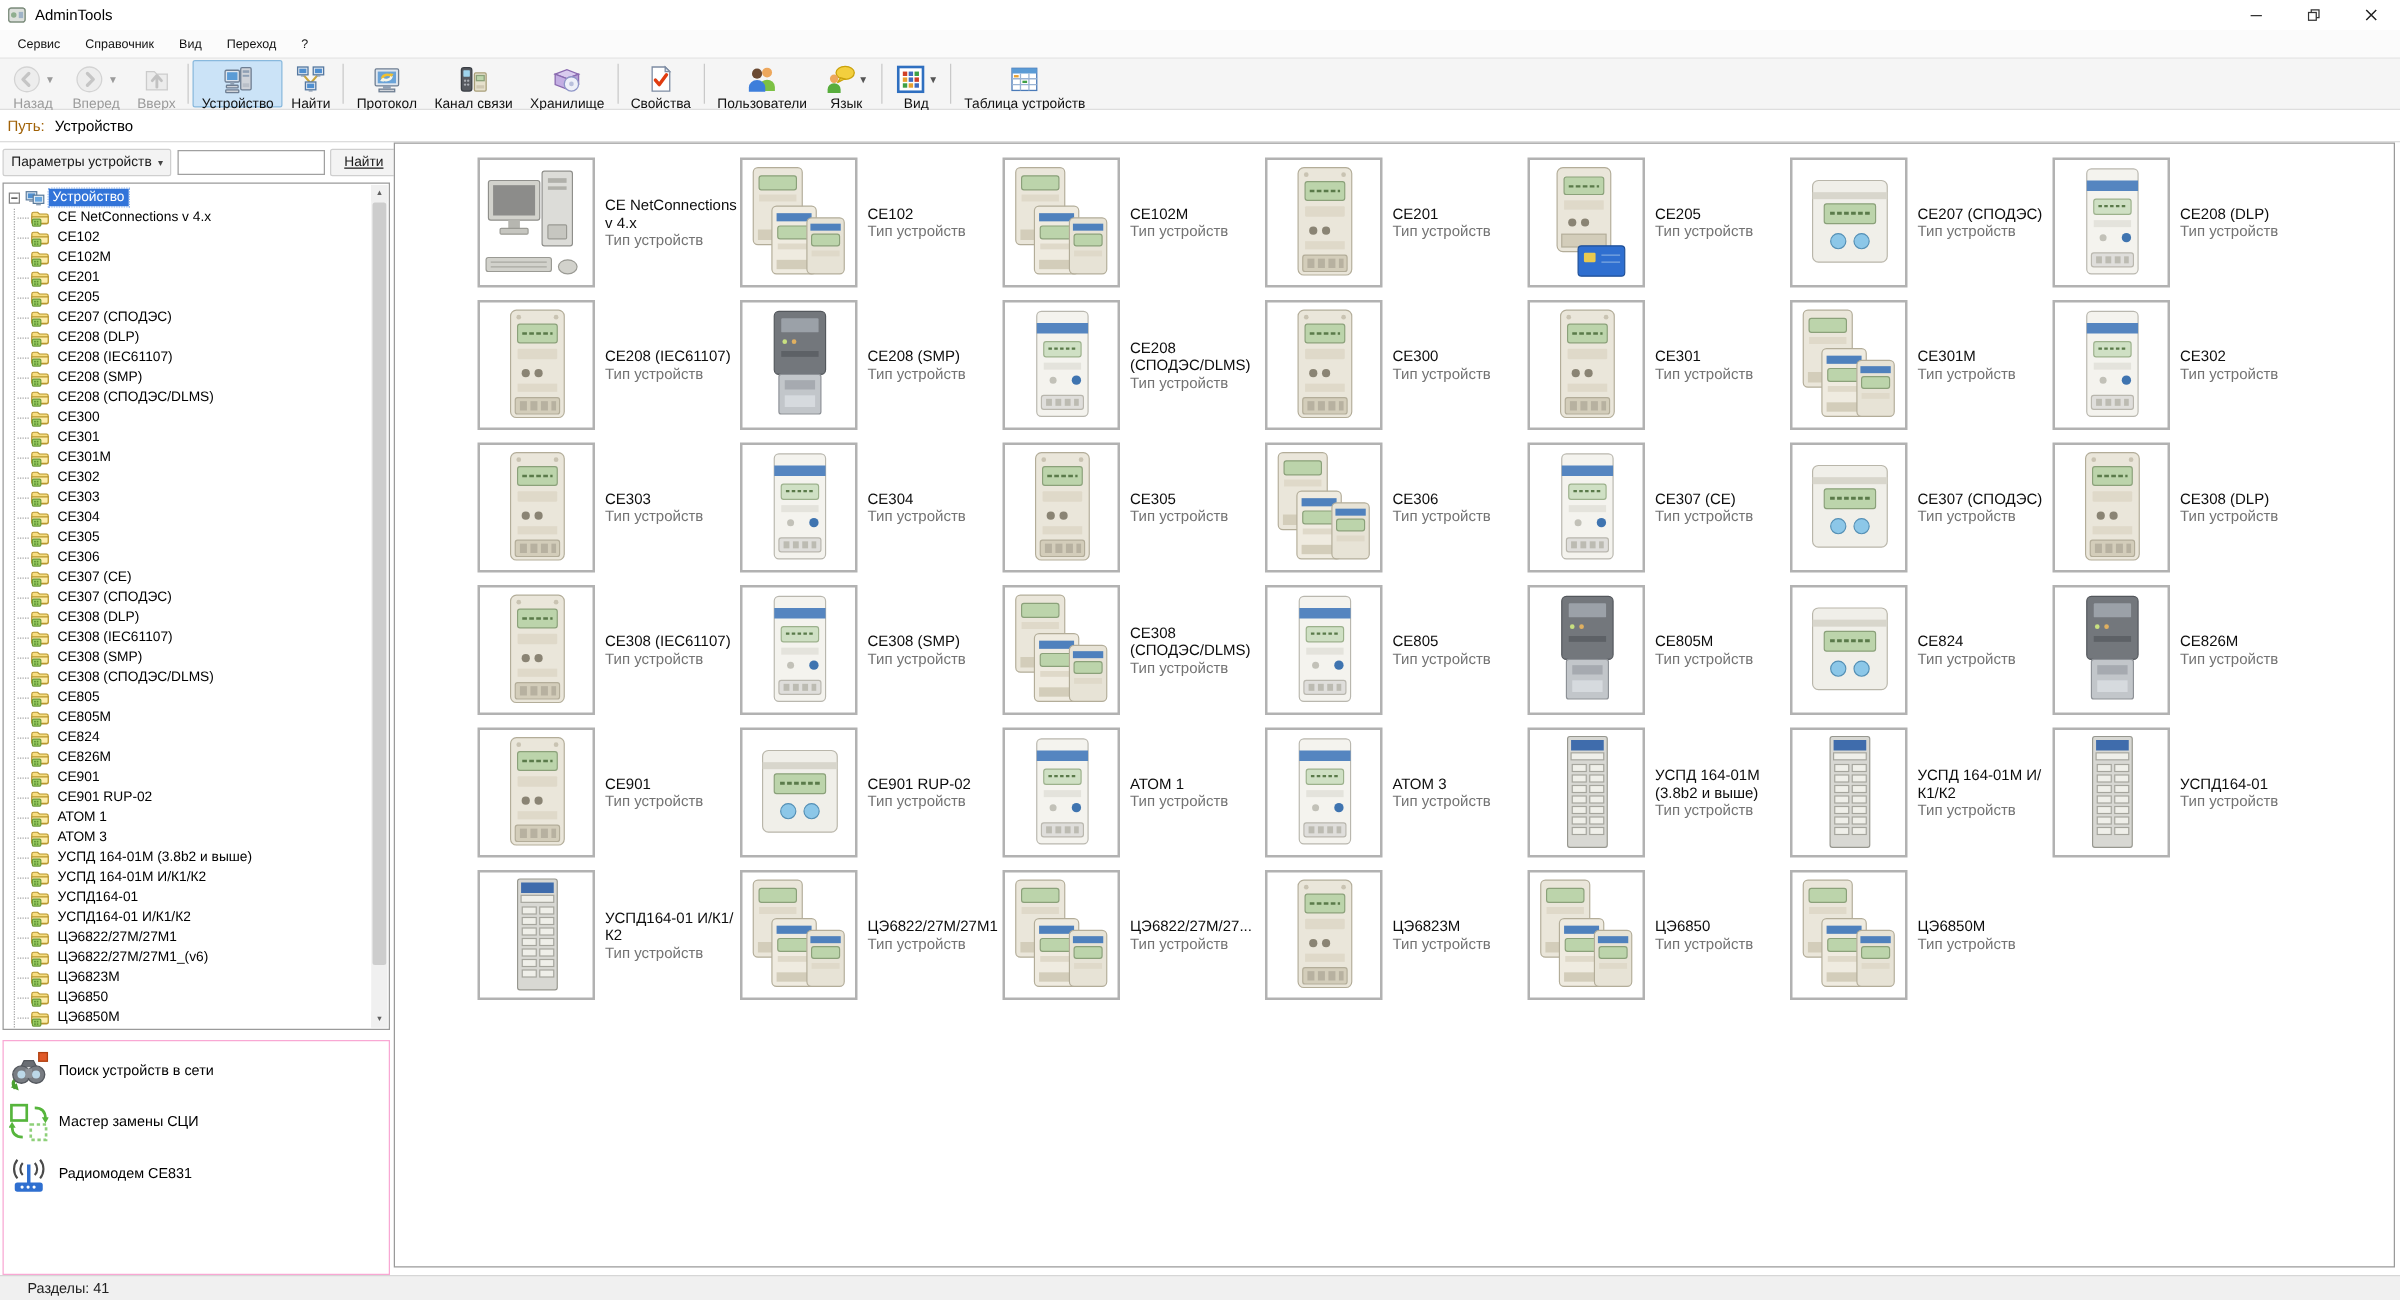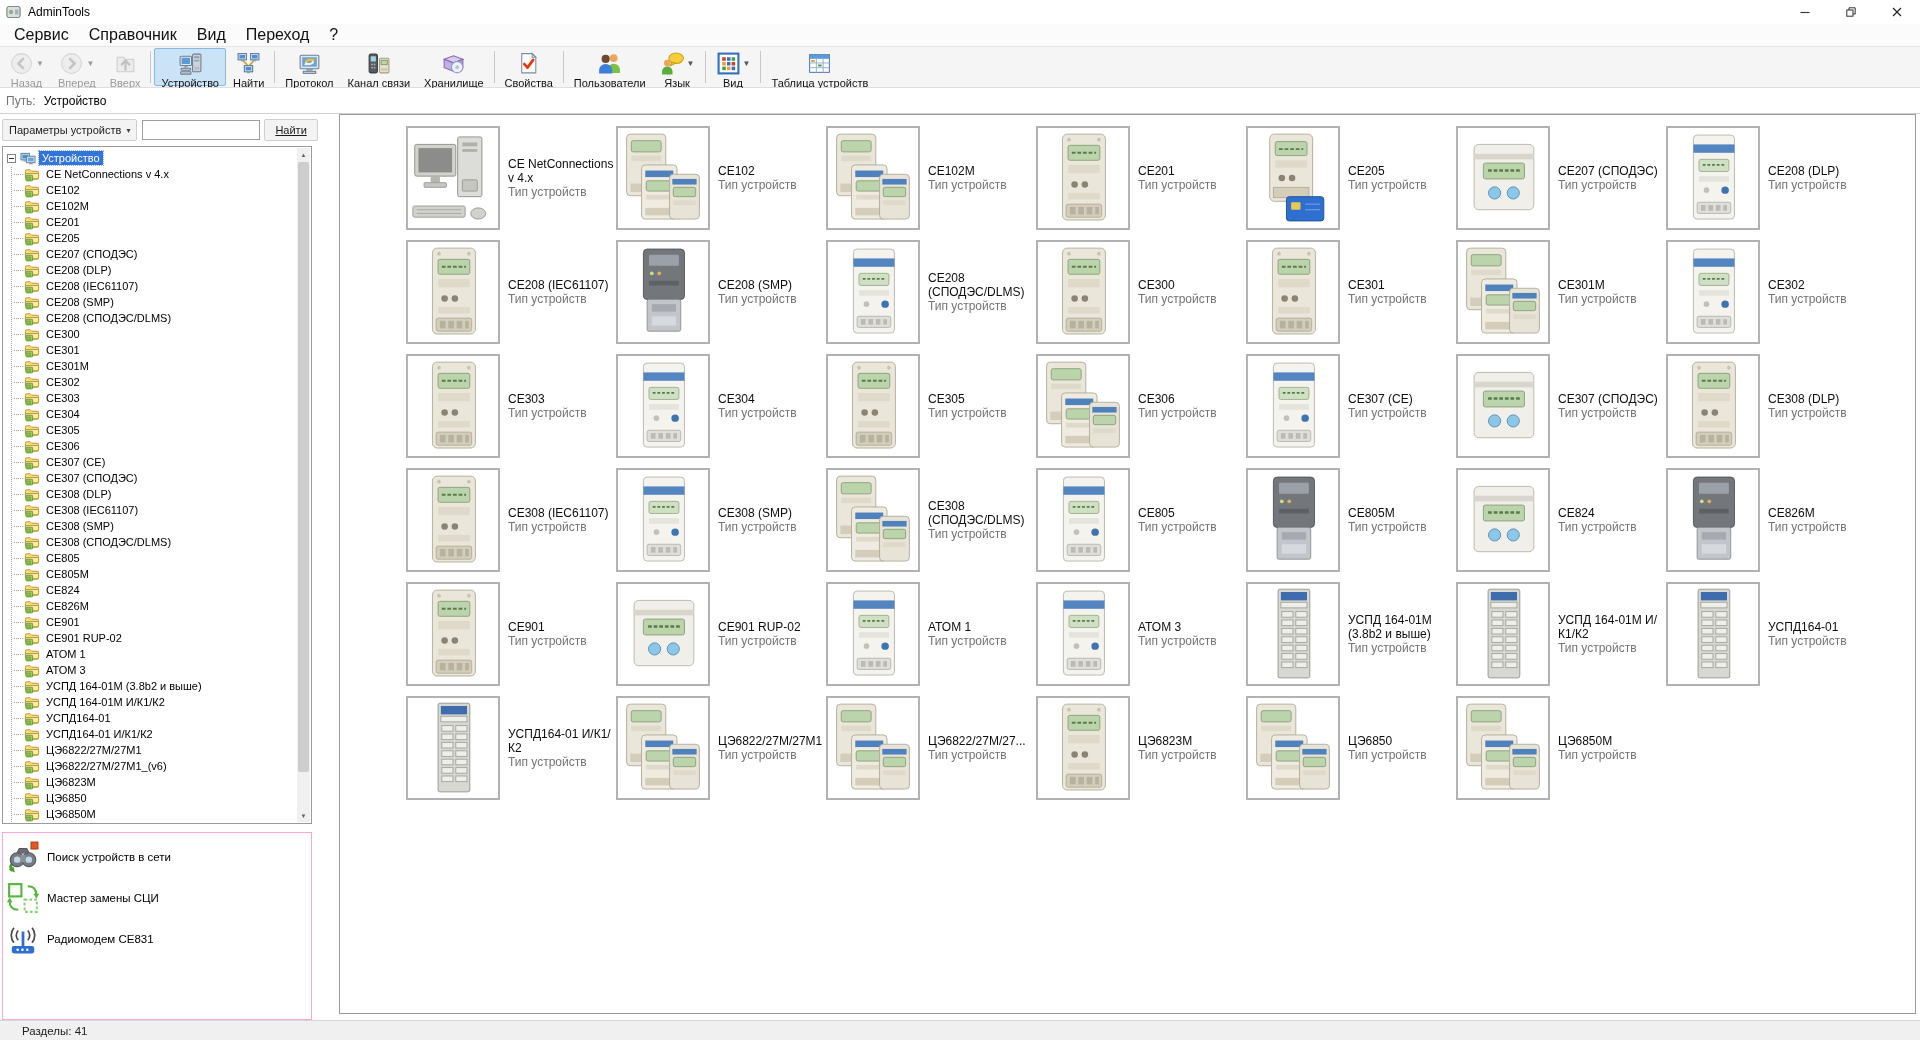--- a/index.html
+++ b/index.html
@@ -10,45 +10,45 @@
   
   .titlebar { height:24px; display:flex; align-items:center; background:#ffffff; flex:0 0 auto; }
   .titlebar .appico { width:16px; height:16px; margin:0 6px 0 6px; }
   .titlebar .ttl { font-size:12px; color:#000; }
   .wbtns { margin-left:auto; display:flex; height:24px; }
   .wbtn { width:46px; height:24px; display:flex; align-items:center; justify-content:center; }
   .wbtn svg { width:10px; height:10px; }
 
   
   .menubar { height:22px; display:flex; align-items:center; background:#fbfbfb; padding-left:4px; flex:0 0 auto; }
-  .menu-item { font-size:16px; padding:3px 10px; color:#111; }
+  .menu-item { font-size:10px; padding:3px 10px; color:#111; }
 
   
   .toolbar { height:42px; background:#f5f5f5; border-top:1px solid #e6e6e6; border-bottom:1px solid #dedede;
     display:flex; align-items:stretch; padding:1px 2px; flex:0 0 auto; }
   .tb-btn { display:flex; flex-direction:column; align-items:center; justify-content:flex-start;
     padding:2px 6px 1px 6px; border:1px solid transparent; border-radius:2px; }
   .tb-btn .tb-row { display:flex; align-items:center; height:25px; }
   .tb-btn svg.tbi { width:25px; height:25px; }
   .tb-caret { font-size:8px; color:#555; margin-left:2px; line-height:8px; }
   .tb-label { font-size:11px; color:#111; margin-top:1px; white-space:nowrap; }
   .tb-btn.active { background:#cbe3f7; border-color:#89b9dd; }
   .tb-btn.disabled svg.tbi { filter:grayscale(1); opacity:.55; }
   .tb-btn.disabled .tb-label { color:#9b9b9b; }
   .tb-btn.disabled .tb-caret { color:#9b9b9b; }
   .tb-sep { width:1px; background:#c9c9c9; margin:3px 3px; }
 
   
   .pathbar { height:26px; background:#fff; border-bottom:1px solid #d2d2d2; display:flex; align-items:center;
     padding-left:6px; flex:0 0 auto; }
-  .path-label { font-size:12px; color:#737373; margin-right:8px; }
+  .path-label { font-size:12px; color:#a16207; margin-right:8px; }
   .path-value { font-size:12px; color:#000; }
 
   
-  .content { flex:1 1 auto; display:flex; background:#fff;gap:24px; }
+  .content { flex:1 1 auto; display:flex; background:#fff; }
   .leftpane { width:312px; flex:0 0 auto; padding:4px 0 0 2px; display:flex; flex-direction:column; }
   .lp-controls { height:24px; display:flex; align-items:center; margin-bottom:4px; }
   .params-btn { height:22px; display:flex; align-items:center; background:#f3f3f3; border:1px solid #cfcfcf;
     border-radius:2px; padding:0 6px; font-size:11px; white-space:nowrap; }
   .params-btn .caret { font-size:8px; margin-left:5px; color:#444; }
   .search-input { width:118px; height:20px; border:1px solid #a0a0a0; margin-left:5px; font-size:11px; padding:0 3px;
     font-family:"Liberation Sans", sans-serif; }
   .find-btn { height:22px; margin-left:4px; padding:0 10px; background:#f3f3f3; border:1px solid #cfcfcf;
     border-radius:2px; font-size:11px; display:flex; align-items:center;text-decoration:underline; }
 

